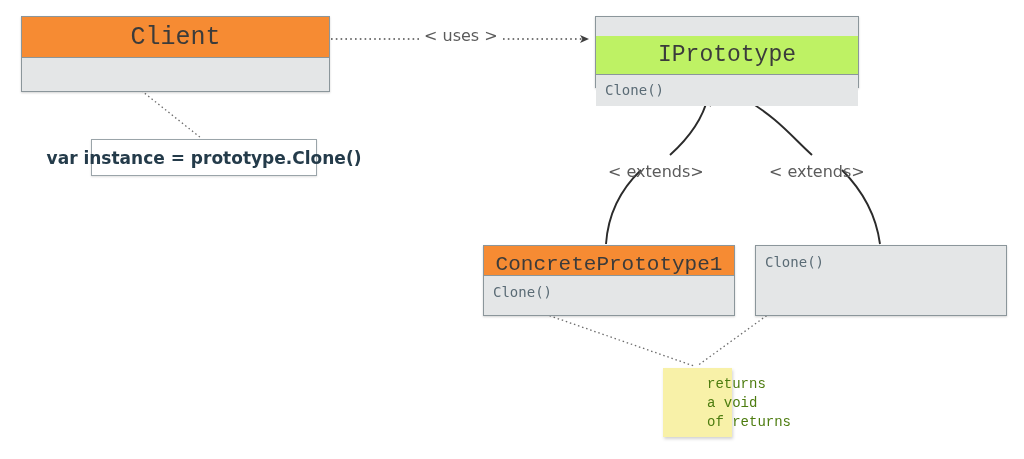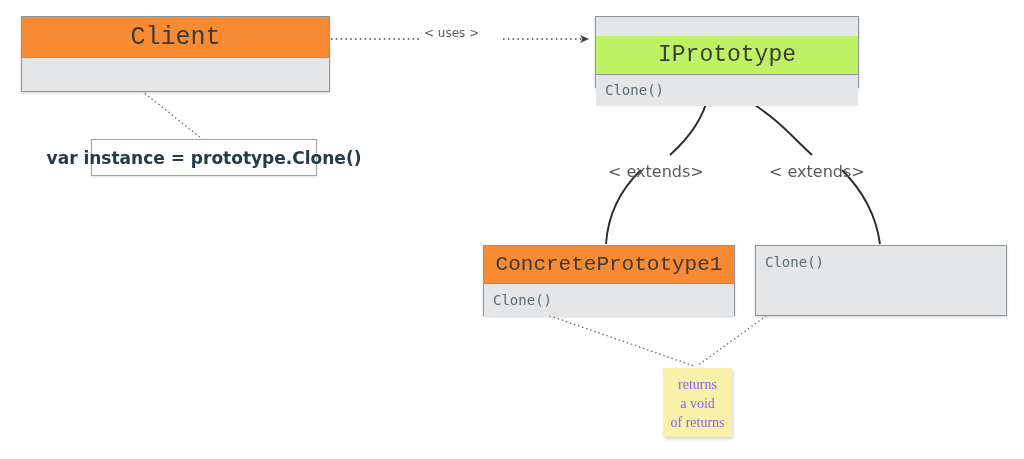--- a/index.html
+++ b/index.html
@@ -57,36 +57,36 @@
   #client-class .uml-header { height: 41px; line-height: 41px; font-size: 25px; }
   #client-class .uml-body { height: 33px; line-height: 33px; font-size: 15px; padding-left: 9px; }
 
   
   #iprototype-class { left: 595px; top: 16px; width: 264px; height: 72px; }
   #iprototype-class .uml-header { height: 39px; line-height: 39px; font-size: 23px; }
   #iprototype-class .uml-body { height: 31px; line-height: 31px; font-size: 14px; padding-left: 9px; }
 
   
   #concrete1-class { left: 483px; top: 245px; width: 252px; height: 71px; }
-  #concrete1-class .uml-header { height: 38px; line-height: 38px; font-size: 21px; }
+  #concrete1-class .uml-header { height: 30px; line-height: 38px; font-size: 21px; }
   #concrete1-class .uml-body { height: 32px; line-height: 32px; font-size: 14px; padding-left: 9px; }
 
   
   #concrete2-class { left: 755px; top: 245px; width: 252px; height: 71px; }
   #concrete2-class .uml-header { height: 38px; line-height: 38px; font-size: 21px; }
   #concrete2-class .uml-body { height: 32px; line-height: 32px; font-size: 14px; padding-left: 9px; }
 
   
   .edge-label {
     position: absolute;
     font-family: "DejaVu Sans", sans-serif;
     color: #5b5b5b;
     white-space: nowrap;
   }
-  #uses-label { left: 424px; top: 26px; font-size: 12px; }
+  #uses-label { left: 424px; top: 26px; font-size: 16px; }
   #extends-label-1 { left: 608px; top: 162px; font-size: 16px; }
   #extends-label-2 { left: 769px; top: 162px; font-size: 16px; }
 
   
   #code-note {
     position: absolute;
     left: 91px;
     top: 139px;
     width: 226px;
     height: 37px;
@@ -112,26 +112,27 @@
     left: 663px;
     top: 368px;
     width: 69px;
     height: 69px;
     box-sizing: border-box;
     background: #f8f1a8;
     box-shadow: 1px 2px 3px rgba(0,0,0,0.18);
     padding-top: 7px;
   }
   #sticky-note .sticky-line {
-    font-family: Liberation Serif, serif;
+    font-family: Liberation Mono, monospace;
     font-size: 14px;
-    color: #8b5cf6;
+    color: #4d7c0f;
     text-align: center;
     line-height: 19px;
     white-space: nowrap;
+    padding-left: 44px;
   }
 </style>
 </head>
 <body>
 
 <div id="canvas">
 
   <svg class="edges" viewBox="0 0 1024 459" xmlns="http://www.w3.org/2000/svg">
     <defs>
       <marker id="openArrow" markerWidth="10" markerHeight="10" refX="8" refY="4" orient="auto" markerUnits="userSpaceOnUse">

